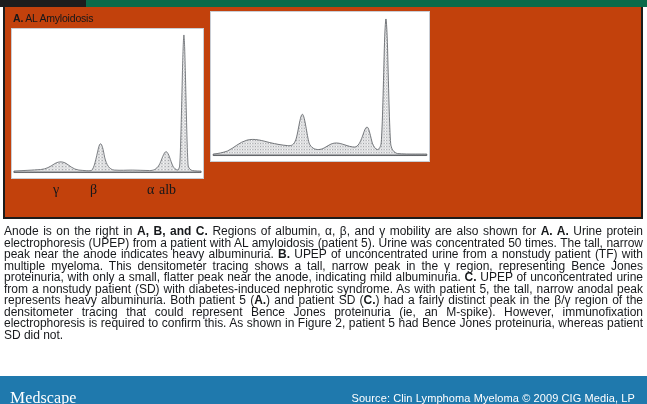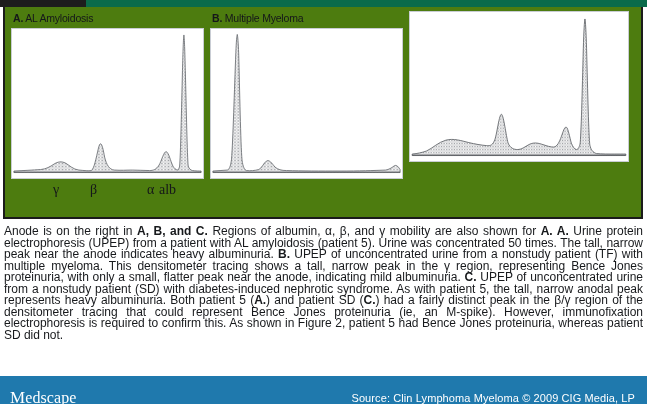--- a/index.html
+++ b/index.html
@@ -35,21 +35,21 @@
   }
 
   
   .figure-box {
     position: absolute;
     top: 7px;
     left: 3px;
     width: 640px;
     height: 212px;
     box-sizing: border-box;
-    background: #4d7c0f;
+    background: #c2410c;
     border: 2px solid #1b1b1b;
     border-top: none;
   }
 
   .panels {
     position: absolute;
     top: 0; left: 0;
     width: 100%;
     height: 100%;
     display: flex;
@@ -207,56 +207,20 @@
         </svg>
       </div>
       <div class="region-labels">
         <span class="rl-gamma">γ</span>
         <span class="rl-beta">β</span>
         <span class="rl-alpha">α</span>
         <span class="rl-alb">alb</span>
       </div>
     </div>
 
-    <div class="panel panel-b">
-      <div class="panel-title">
-        <b>B.</b>
-        <span>Multiple Myeloma</span>
-      </div>
-      <div class="trace-frame">
-        <svg viewBox="0 0 400 300" preserveAspectRatio="none">
-          <defs>
-            <pattern id="stippleB" width="3" height="3" patternUnits="userSpaceOnUse">
-              <rect width="3" height="3" fill="#ffffff"></rect>
-              <circle cx="0.7" cy="0.7" r="0.72" fill="#6e7176"></circle>
-              <circle cx="2.2" cy="2.1" r="0.62" fill="#878a90"></circle>
-            </pattern>
-          </defs>
-          <path fill="url(#stippleB)" stroke="#5c5f64" stroke-width="1.6" d="M4,286
-                   C 14,285 24,285 34,284
-                   C 38,283 41,278 43,262
-                   C 46,226 49,120 52,48
-                   C 53,24 54,14 55,11
-                   C 56,14 57,26 58,50
-                   C 60,120 62,232 65,264
-                   C 67,278 70,283 74,285
-                   C 82,286 92,285 100,283
-                   C 106,281 110,270 116,266
-                   C 122,262 128,271 134,278
-                   C 140,283 148,285 158,285
-                   C 190,286 230,286 270,286
-                   C 310,286 340,285 366,284
-                   C 372,283 378,280 383,276
-                   C 387,273 391,275 396,283
-                   L 396,289 L 4,289 Z"></path>
-          <line x1="4" y1="288" x2="396" y2="288" stroke="#4e5156" stroke-width="1.6"></line>
-        </svg>
-      </div>
-      <div class="region-labels"></div>
-    </div>
 
     <div class="panel panel-c">
       <div class="trace-frame">
         <svg viewBox="0 0 400 300" preserveAspectRatio="none">
           <defs>
             <pattern id="stippleC" width="3" height="3" patternUnits="userSpaceOnUse">
               <rect width="3" height="3" fill="#ffffff"></rect>
               <circle cx="0.7" cy="0.7" r="0.72" fill="#6e7176"></circle>
               <circle cx="2.2" cy="2.1" r="0.62" fill="#878a90"></circle>
             </pattern>

